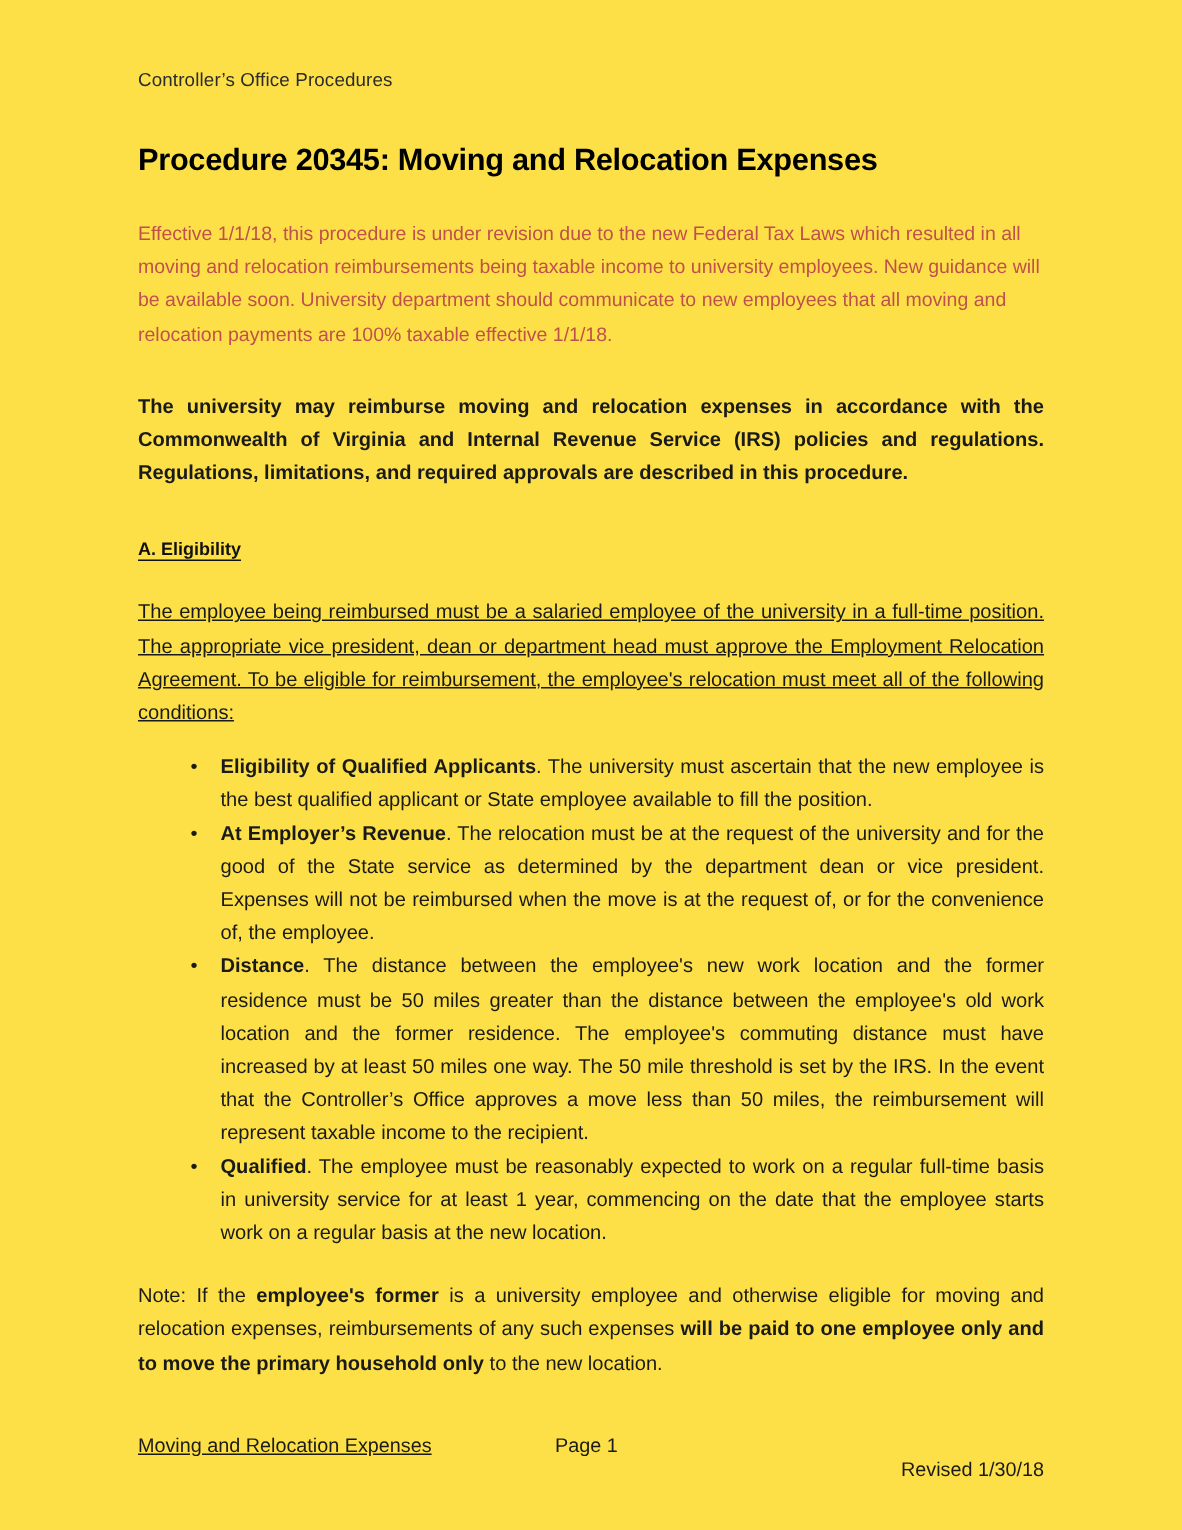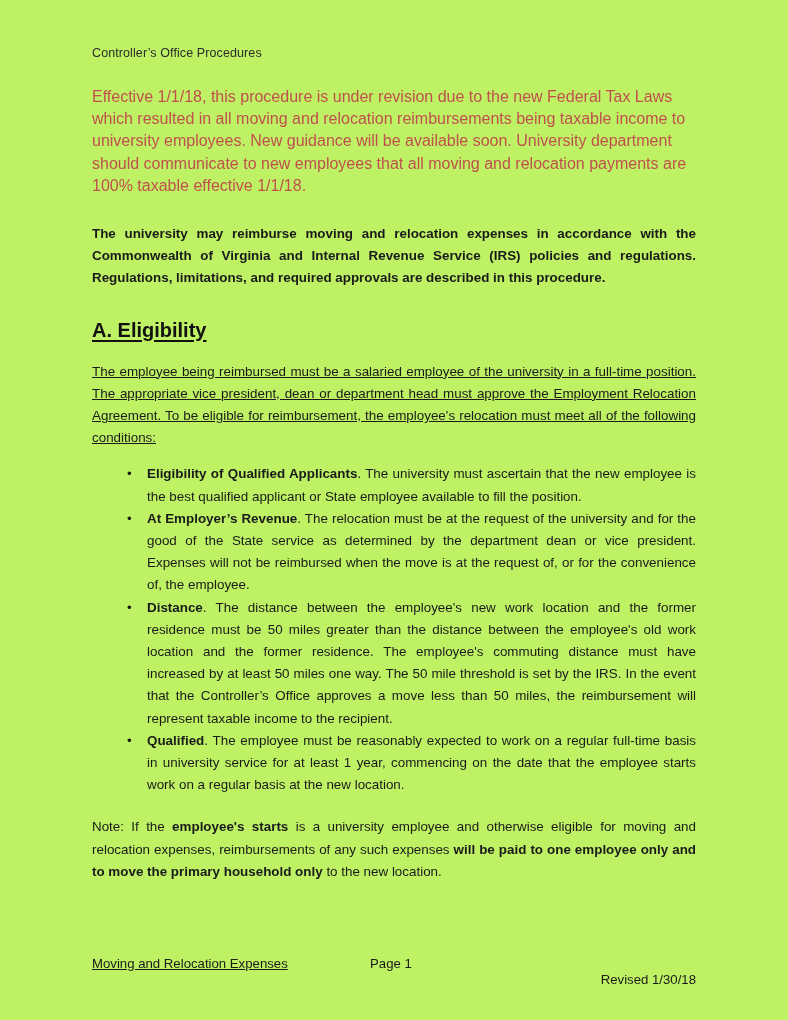--- a/index.html
+++ b/index.html
@@ -9,21 +9,21 @@
   }
   body {
     font-family: "Liberation Sans", sans-serif;
     color: #1a1a1a;
     -webkit-font-smoothing: antialiased;
   }
   .page {
     position: relative;
     width: 788px;
     height: 1020px;
-    background: #bef264;
+    background: #fde047;
     overflow: hidden;
     box-sizing: border-box;
   }
   .content {
     position: absolute;
     left: 92px;
     top: 0;
     width: 604px;
   }
 
@@ -42,41 +42,41 @@
     font-size: 20.5px;
     font-weight: bold;
     line-height: 26px;
     color: #000000;
     letter-spacing: -0.2px;
   }
 
   
   .notice {
     margin-top: 25px;
-    font-size: 16px;
+    font-size: 13px;
     line-height: 22.2px;
     color: #c0504d;
     text-align: left;
   }
 
   
   .para {
     font-size: 13.4px;
     line-height: 22.2px;
     text-align: justify;
     text-justify: inter-word;
     color: #1a1a1a;
   }
   .para.intro { margin-top: 26px; font-weight: bold; }
   .para.elig  { margin-top: 21px; text-decoration: underline; }
   .para.note  { margin-top: 20px; }
 
   
   .section-heading {
-    font-size: 20px;
+    font-size: 12px;
     line-height: 20px;
     color: #111111;
     text-decoration: underline;
     text-underline-offset: 3px;
   }
   .section-heading.a { margin-top: 30px; }
   .section-heading.b { margin-top: 32px; }
 
   
   .bullets {
@@ -128,20 +128,21 @@
 </style>
 </head>
 <body>
 
 <div class="page">
 
   <div class="content">
 
     <div class="doc-header">Controller’s Office Procedures</div>
 
+    <h1 class="doc-title">Procedure 20345: Moving and Relocation Expenses</h1>
 
     <p class="notice">Effective 1/1/18, this procedure is under revision due to the new Federal Tax Laws which resulted in all moving and relocation reimbursements being taxable income to university employees.  New guidance will be available soon.  University department should communicate to new employees that all moving and relocation payments are 100% taxable effective 1/1/18.</p>
 
     <p class="para intro">The university may reimburse moving and relocation expenses in accordance with the Commonwealth of Virginia and Internal Revenue Service (IRS) policies and regulations. Regulations, limitations, and required approvals are described in this procedure.</p>
 
     <h2 class="section-heading a">A. Eligibility</h2>
 
     <p class="para elig">The employee being reimbursed must be a salaried employee of the university in a full-time position. The appropriate vice president, dean or department head must approve the Employment Relocation Agreement.  To be eligible for reimbursement, the employee's relocation must meet all of the following conditions:</p>
 
     <ul class="bullets">
@@ -156,21 +157,21 @@
       <li>
         <span class="bullet-dot">•</span>
         <b>Distance</b><span>. The distance between the employee's new work location and the former residence must be 50 miles greater than the distance between the employee's old work location and the former residence. The employee's commuting distance must have increased by at least 50 miles one way. The 50 mile threshold is set by the IRS.  In the event that the Controller’s Office approves a move less than 50 miles, the reimbursement will represent taxable income to the recipient.</span>
       </li>
       <li>
         <span class="bullet-dot">•</span>
         <b>Qualified</b><span>. The employee must be reasonably expected to work on a regular full-time basis in university service for at least 1 year, commencing on the date that the employee starts work on a regular basis at the new location.</span>
       </li>
     </ul>
 
-    <p class="para note"><span>Note: If the </span><b>employee's starts</b><span> is a university employee and otherwise eligible for moving and relocation expenses, reimbursements of any such expenses </span><b>will be paid to one employee only and to move the primary household only</b><span> to the new location.</span></p>
+    <p class="para note"><span>Note: If the </span><b>employee's former</b><span> is a university employee and otherwise eligible for moving and relocation expenses, reimbursements of any such expenses </span><b>will be paid to one employee only and to move the primary household only</b><span> to the new location.</span></p>
 
 
   </div>
 
   <div class="doc-footer">
     <span class="f-left">Moving and Relocation Expenses</span>
     <span class="f-center">Page 1</span>
     <span class="f-right">Revised 1/30/18</span>
   </div>
 

